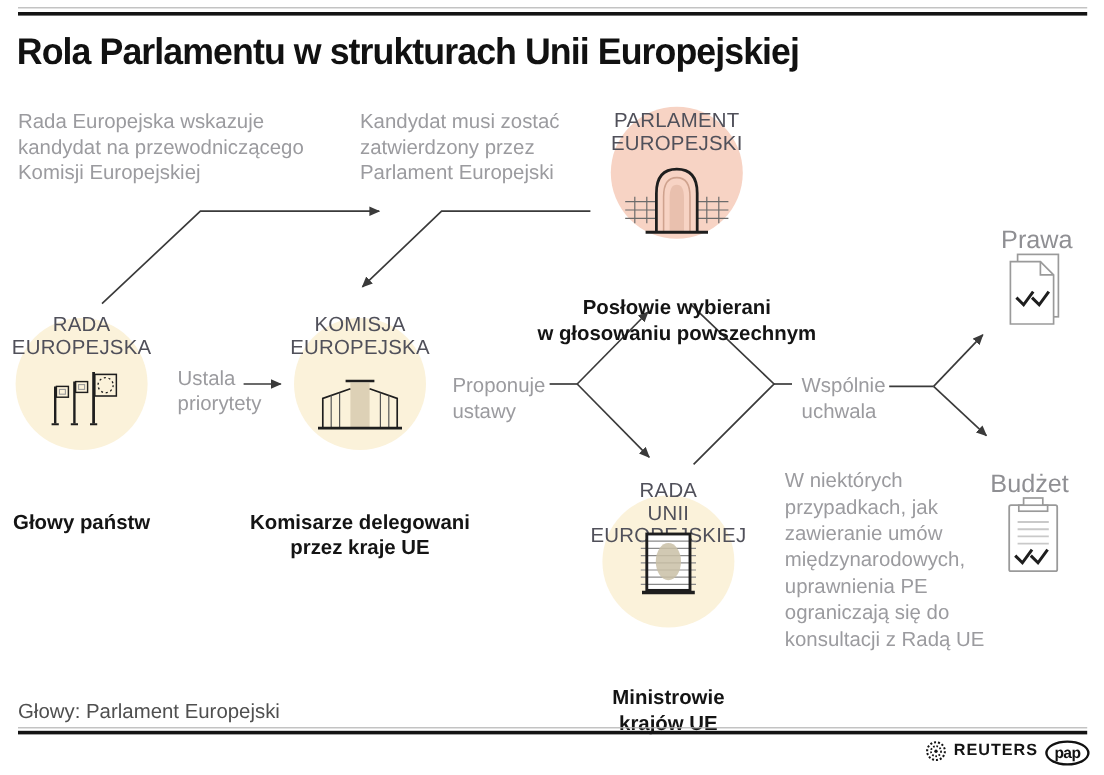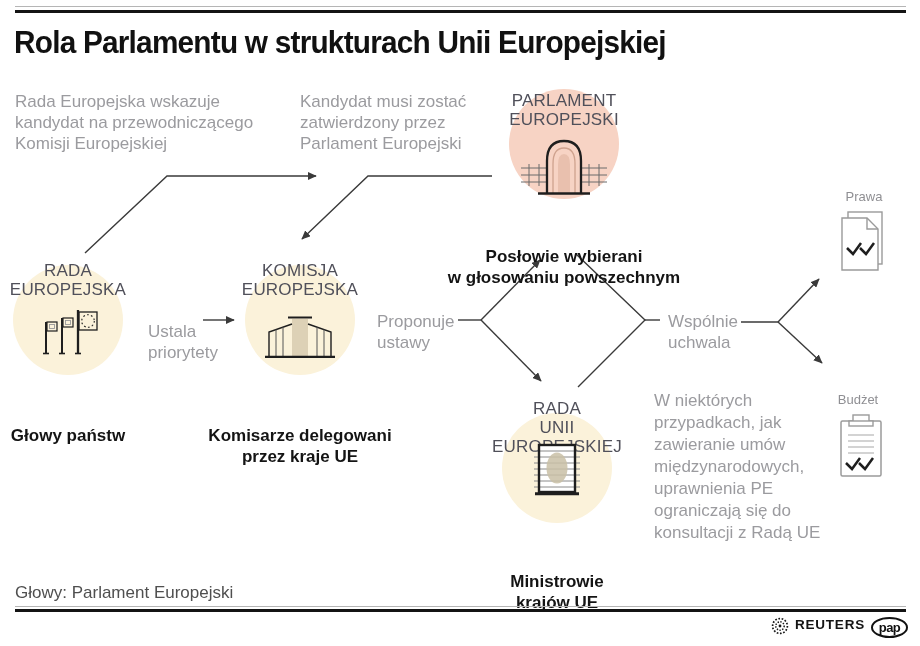--- a/index.html
+++ b/index.html
@@ -27,21 +27,21 @@
   }
   .node-caption {
     position:absolute; font-size:17px; line-height:21px; font-weight:700;
     color:#141414; text-align:center; white-space:pre-line;margin-top:44px;
   }
   .edge-label {
     position:absolute; font-size:17px; line-height:21px; color:#9b9b9f;
     white-space:pre-line;
   }
   .out-label {
-    position:absolute; font-size:13px; color:#8f8f93; text-align:center;
+    position:absolute; font-size:21px; color:#8f8f93; text-align:center;
   }
   .icon-wrap { position:absolute; }
   svg { display:block; }
   #arrow-layer { position:absolute; left:0; top:0; pointer-events:none; }
   .source {
     position:absolute; left:15px; top:583px; font-size:17px; color:#4f4f4f;
   }
   .footer-logos {
     position:absolute; right:12px; top:617px; display:flex; gap:6px;
   }
@@ -141,21 +141,21 @@
         <rect x="25" y="10" width="10" height="9" stroke-width="1.2"></rect>
         <rect x="41" y="4" width="18" height="18" stroke-width="1.3"></rect>
       </g>
       <rect x="11.5" y="16.5" width="5" height="4" stroke="#999" fill="none" stroke-width="0.9"></rect>
       <rect x="27.5" y="12.5" width="5" height="4" stroke="#999" fill="none" stroke-width="0.9"></rect>
       <circle cx="50" cy="13" r="6.3" fill="none" stroke="#1e1e1e" stroke-width="1.1" stroke-dasharray="1.7 2.3"></circle>
     </svg>
   </div>
   <div class="node-caption" style="left:0px; top:381px; width:136px;">Głowy państw</div>
 
-  <div class="edge-label" style="left:148px; top:321px;">Ustala
+  <div class="edge-label" style="left:148px; top:305px;">Ustala
 priorytety</div>
 
   <div class="node-circle" style="left:245px; top:265px; background:#fbf2da;"></div>
   <div class="node-label" style="left:230px; top:261px; width:140px;">KOMISJA
 EUROPEJSKA</div>
   <div class="icon-wrap" style="left:259px; top:312px;">
     <svg width="82" height="48" viewBox="0 0 82 48">
       <rect x="33" y="7" width="16" height="37" fill="#ddd1b6"></rect>
       <line x1="29" y1="5.5" x2="53" y2="5.5" stroke="#1e1e1e" stroke-width="2"></line>
       <g stroke="#1e1e1e" stroke-width="1.4" fill="none">

